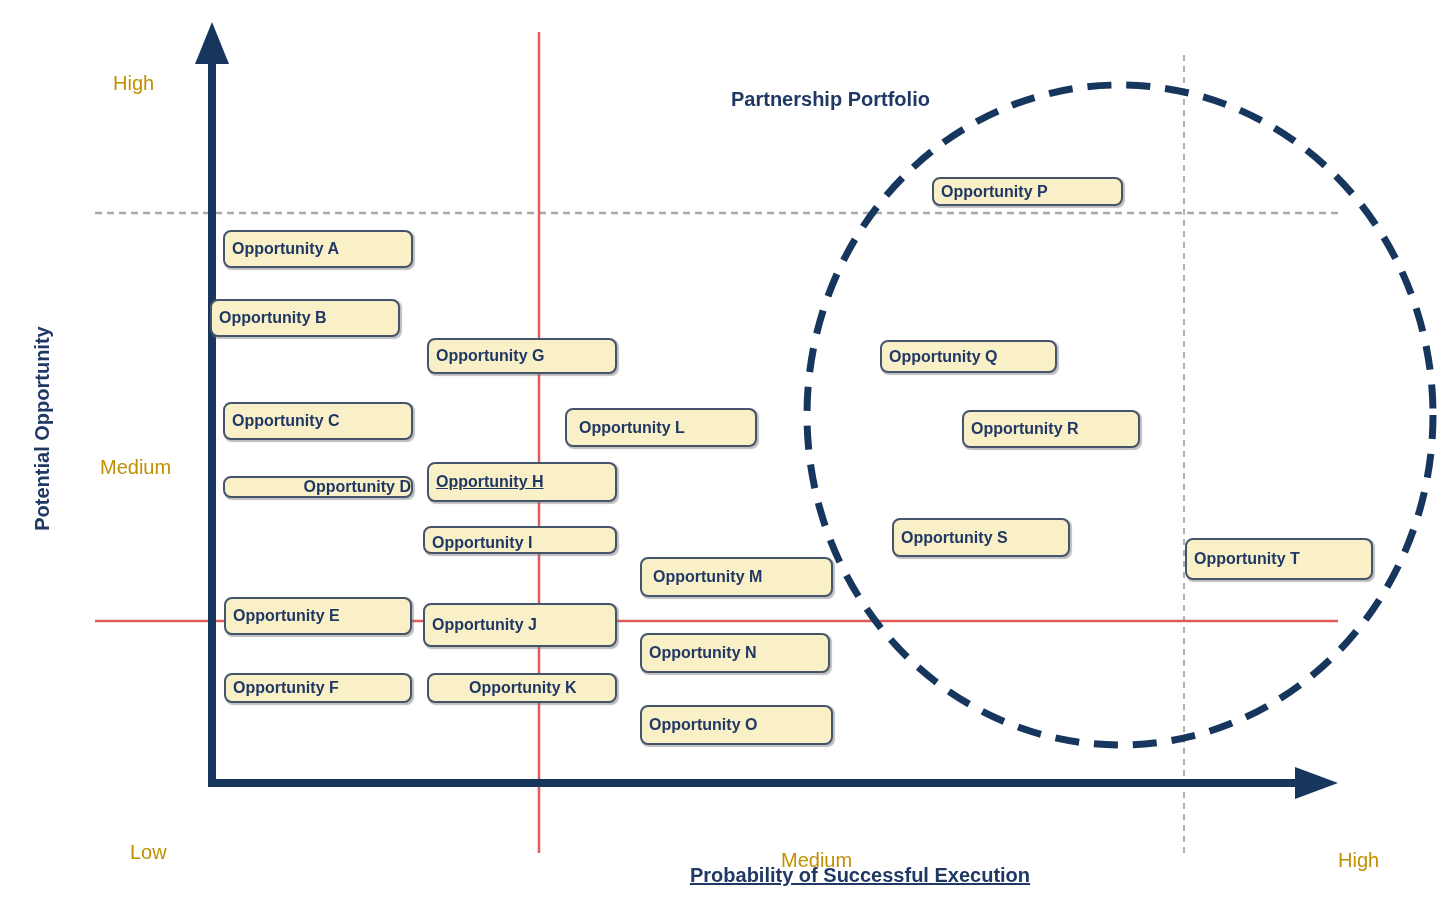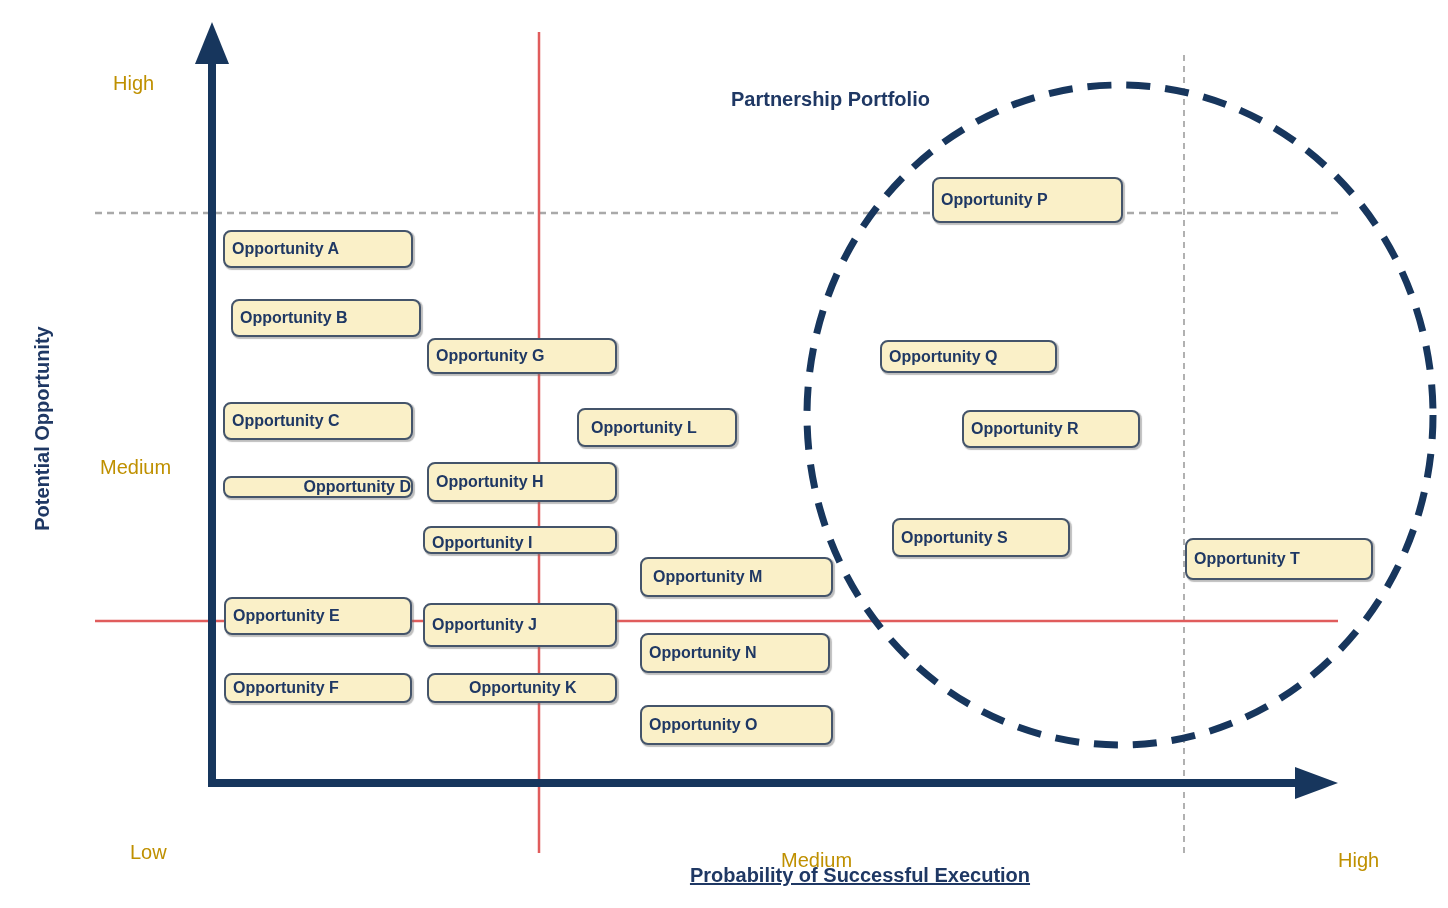--- a/index.html
+++ b/index.html
@@ -52,63 +52,63 @@
     <polygon points="212,22 195,64 229,64" fill="#17365D"></polygon>
 
     <line x1="208" y1="783" x2="1300" y2="783" stroke-width="8" stroke="#17365D"></line>
     <polygon points="1338,783 1295,767 1295,799" fill="#17365D"></polygon>
   </svg>
 
   <div id="nodes-layer">
       <div class="opp-box" style="left: 223px; top: 230px; width: 190px; height: 38px;">
         <span>Opportunity A</span>
       </div>
-      <div class="opp-box" style="left: 231px; top: 299px; width: 190px; height: 38px;">
+      <div class="opp-box" style="left: 210px; top: 299px; width: 190px; height: 38px;">
         <span>Opportunity B</span>
       </div>
       <div class="opp-box" style="left: 223px; top: 402px; width: 190px; height: 38px;">
         <span>Opportunity C</span>
       </div>
       <div class="opp-box" style="left: 223px; top: 476px; width: 190px; height: 22px; justify-content: flex-end;">
         <span>Opportunity D</span>
       </div>
       <div class="opp-box" style="left: 224px; top: 597px; width: 188px; height: 38px;">
         <span>Opportunity E</span>
       </div>
       <div class="opp-box" style="left: 427px; top: 338px; width: 190px; height: 36px;">
         <span>Opportunity G</span>
       </div>
       <div class="opp-box" style="left: 224px; top: 673px; width: 188px; height: 30px;">
         <span>Opportunity F</span>
       </div>
-      <div class="opp-box" style="left: 427px; top: 462px; width: 190px; height: 40px;">
+      <div class="opp-box" style="left: 427px; top: 462px; width: 190px; height: 40px; text-decoration: underline;">
         <span>Opportunity H</span>
       </div>
       <div class="opp-box" style="left: 423px; top: 526px; width: 194px; height: 28px; align-items: flex-end;">
         <span>Opportunity I</span>
       </div>
       <div class="opp-box" style="left: 423px; top: 603px; width: 194px; height: 44px;">
         <span>Opportunity J</span>
       </div>
       <div class="opp-box" style="left: 427px; top: 673px; width: 190px; height: 30px; padding-left: 40px;">
         <span>Opportunity K</span>
       </div>
-      <div class="opp-box" style="left: 577px; top: 408px; width: 160px; height: 39px; padding-left: 12px;">
+      <div class="opp-box" style="left: 565px; top: 408px; width: 192px; height: 39px; padding-left: 12px;">
         <span>Opportunity L</span>
       </div>
       <div class="opp-box" style="left: 640px; top: 557px; width: 193px; height: 40px; padding-left: 11px;">
         <span>Opportunity M</span>
       </div>
       <div class="opp-box" style="left: 640px; top: 633px; width: 190px; height: 40px;">
         <span>Opportunity N</span>
       </div>
       <div class="opp-box" style="left: 640px; top: 705px; width: 193px; height: 40px;">
         <span>Opportunity O</span>
       </div>
-      <div class="opp-box" style="left: 932px; top: 177px; width: 191px; height: 46px;">
+      <div class="opp-box" style="left: 932px; top: 177px; width: 191px; height: 29px;">
         <span>Opportunity P</span>
       </div>
       <div class="opp-box" style="left: 880px; top: 340px; width: 177px; height: 33px;">
         <span>Opportunity Q</span>
       </div>
       <div class="opp-box" style="left: 962px; top: 410px; width: 178px; height: 38px;">
         <span>Opportunity R</span>
       </div>
       <div class="opp-box" style="left: 892px; top: 518px; width: 178px; height: 39px;">
         <span>Opportunity S</span>

